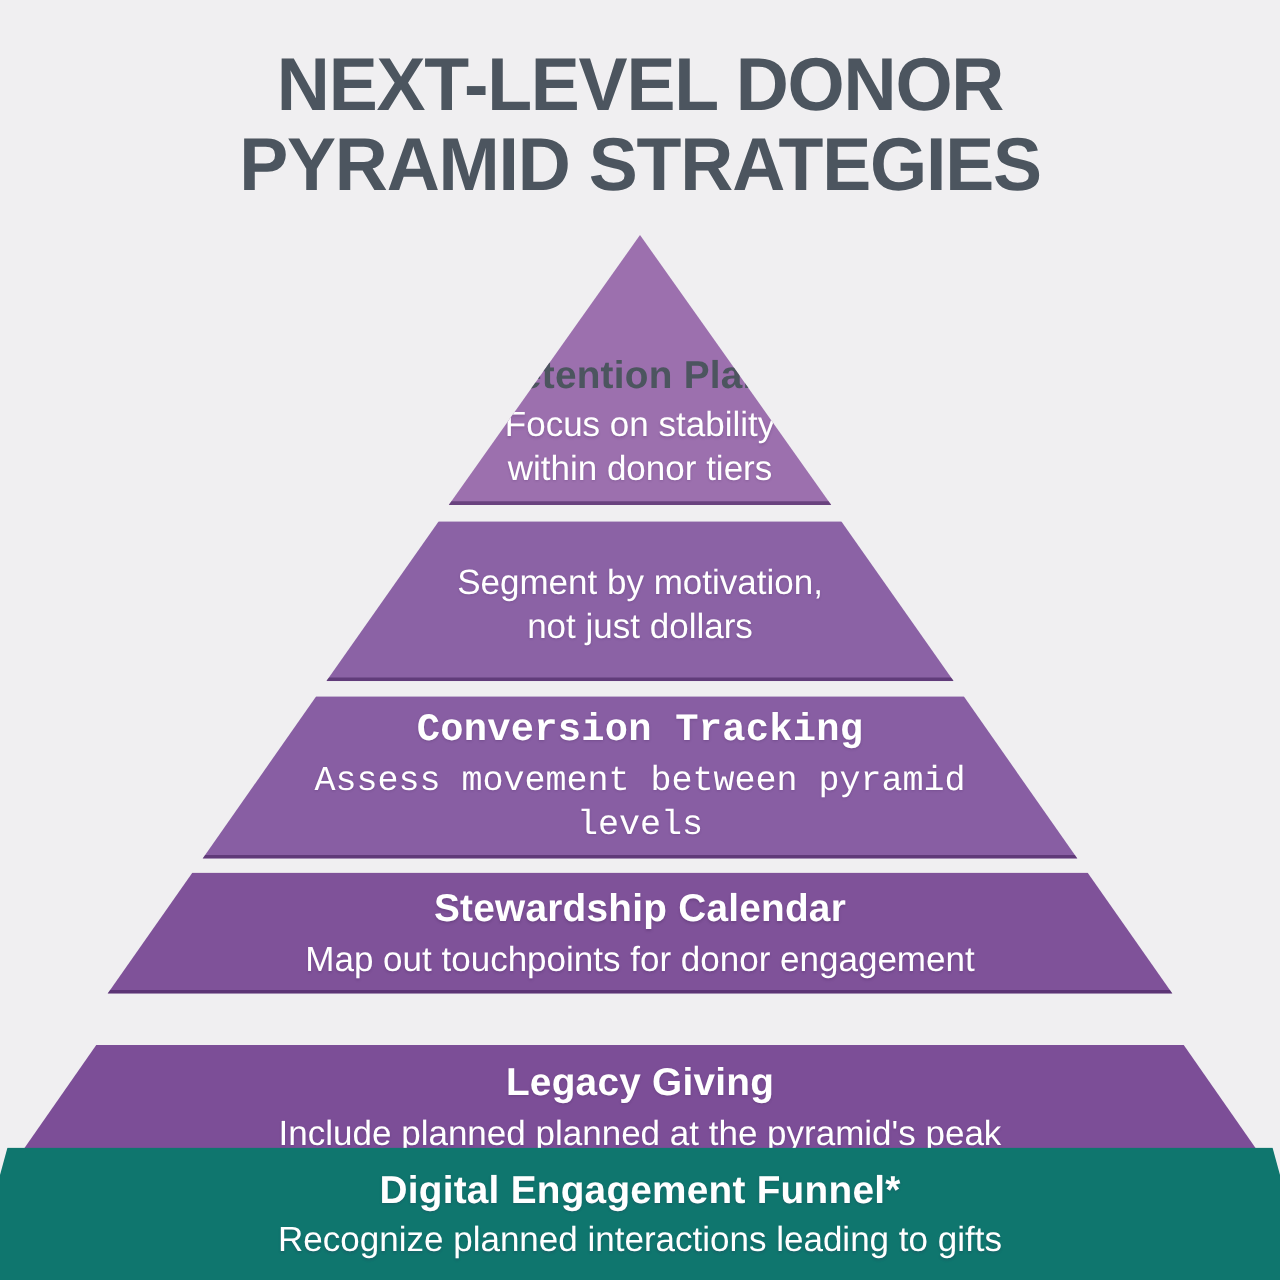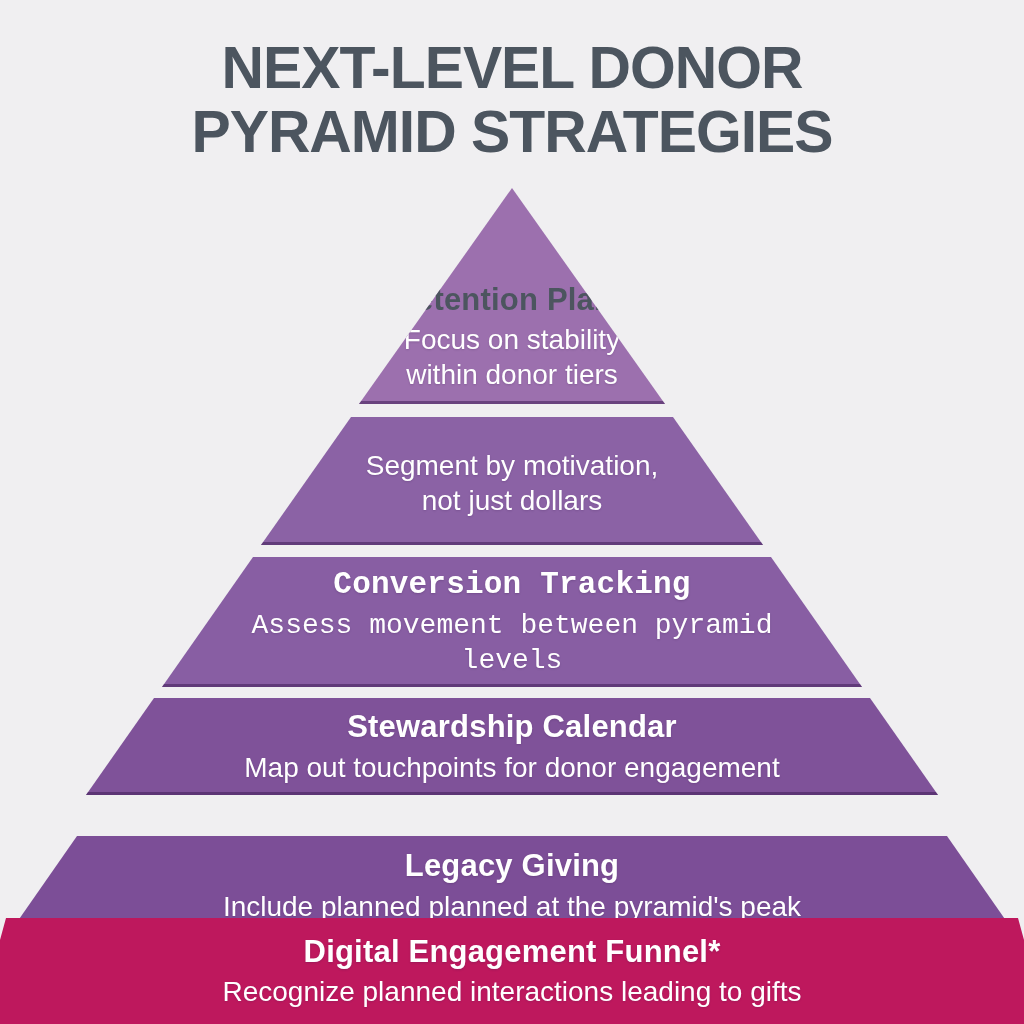--- a/index.html
+++ b/index.html
@@ -121,18 +121,18 @@
   <div class="tier" id="tier-3" style="background: rgb(127, 82, 153);">
     <div class="tier-heading">Stewardship Calendar</div>
     <div class="tier-sub">Map out touchpoints for donor engagement</div>
   </div>
 
   <div class="tier" id="tier-4" style="background: rgb(124, 78, 151);">
     <div class="tier-heading">Legacy Giving</div>
     <div class="tier-sub">Include planned planned at the pyramid's peak</div>
   </div>
 
-  <div class="tier no-edge" id="tier-5" style="background: #be185d;">
+  <div class="tier no-edge" id="tier-5" style="background: #0f766e;">
     <div class="tier-heading">Digital Engagement Funnel*</div>
     <div class="tier-sub">Recognize planned interactions leading to gifts</div>
   </div>
 
 </div>
 
 </body></html>

